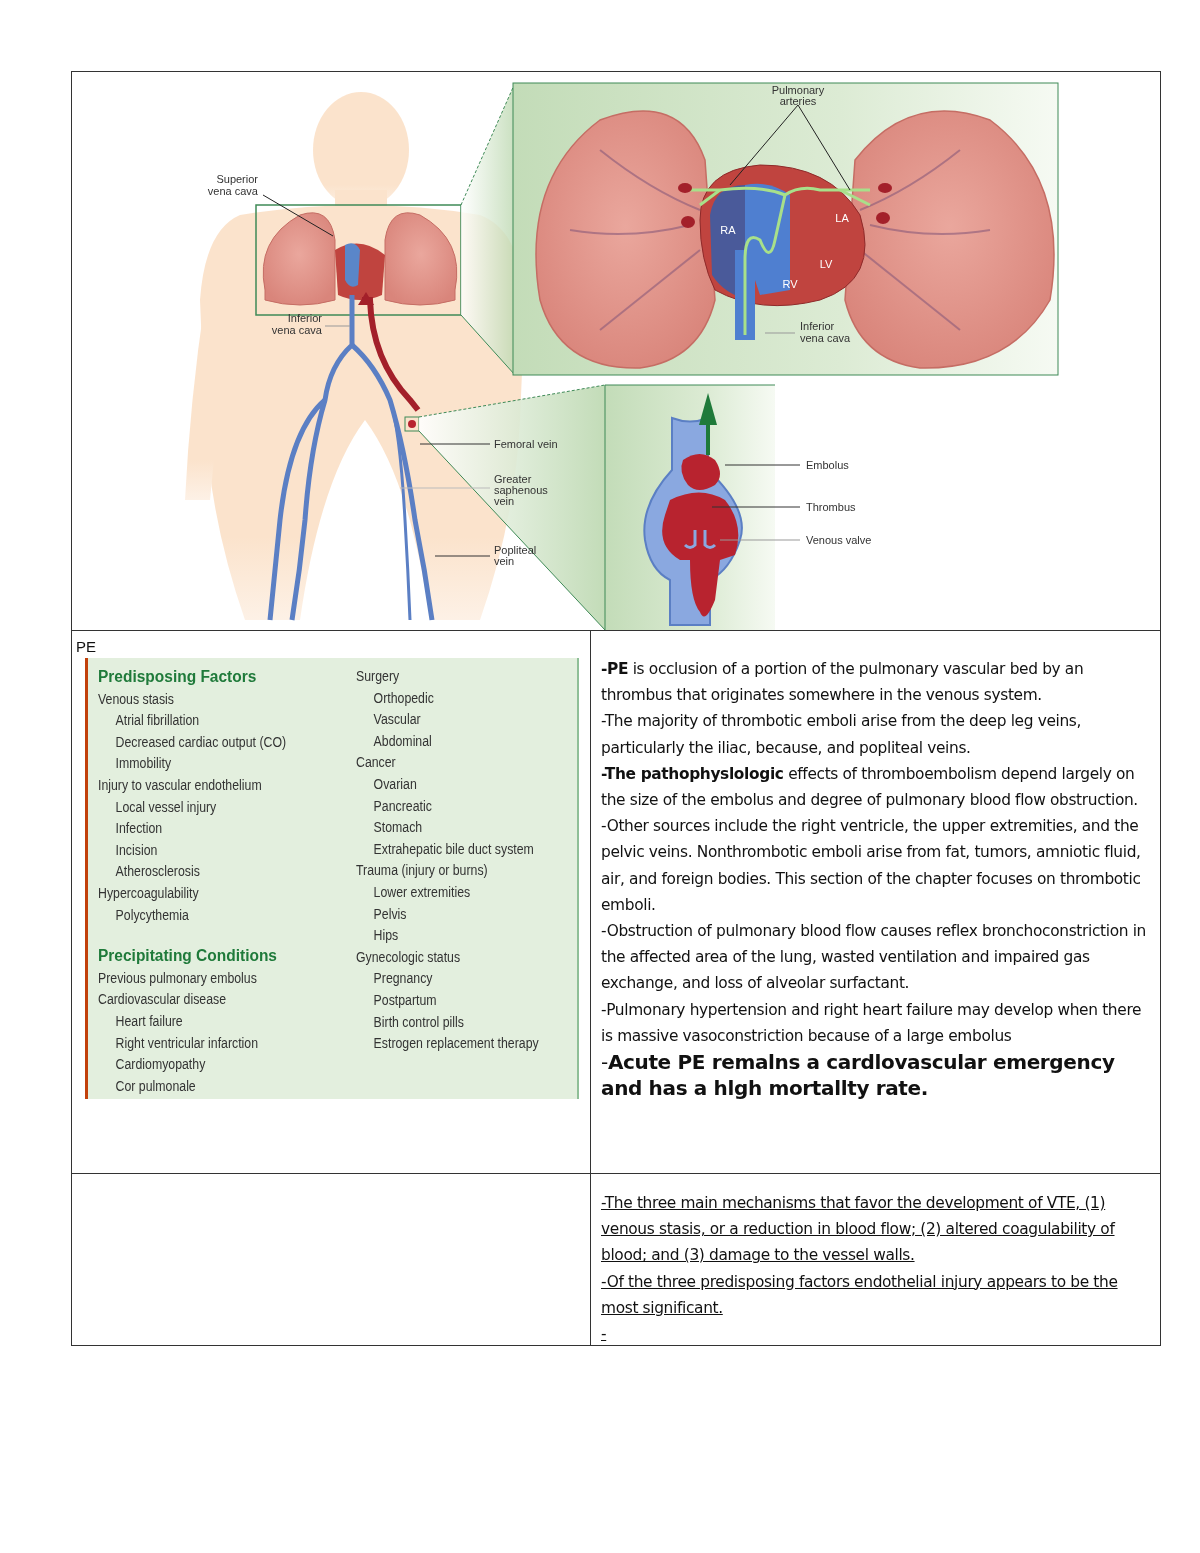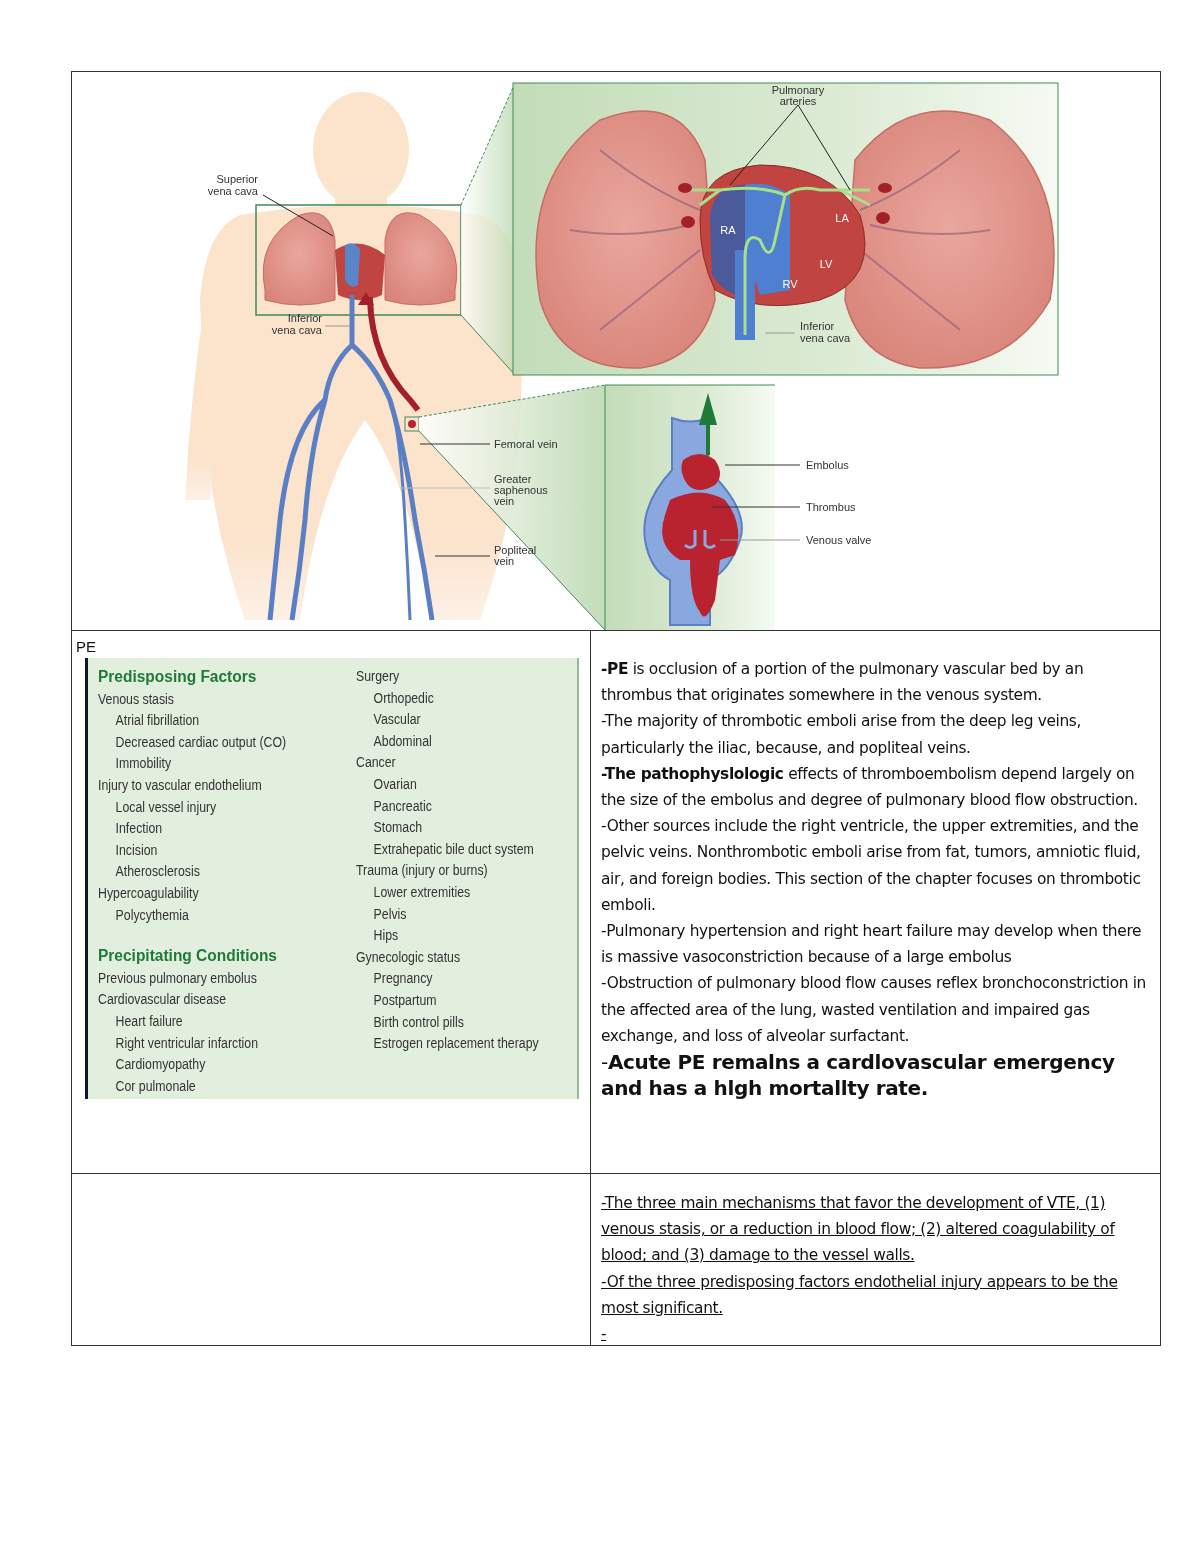--- a/index.html
+++ b/index.html
@@ -2,21 +2,21 @@
 <html><head>
 <meta charset="utf-8">
 <style>
   html, body { margin:0; padding:0; background:#ffffff; }
   body { width:1200px; height:1553px; position:relative; font-family:"Liberation Sans", sans-serif; }
   .frame { position:absolute; left:71px; top:71px; width:1090px; height:1275px; border:1.5px solid #333; box-sizing:border-box; }
   .hline { position:absolute; height:0; border-top:1.5px solid #333; }
   .vline { position:absolute; width:0; border-left:1.5px solid #333; }
   .fig { position:absolute; left:73px; top:73px; width:1086px; height:557px; overflow:hidden; }
   .cell-label { position:absolute; left:76px; top:638px; font-size:15px; color:#111; font-family:"Liberation Sans", sans-serif; }
-  .factor-box { position:absolute; left:85px; top:658px; width:494px; height:441px; background:#e3efde; border-left:3px solid #0f172a; border-right:2px solid #8fbf97; box-sizing:border-box; }
+  .factor-box { position:absolute; left:85px; top:658px; width:494px; height:441px; background:#e3efde; border-left:3px solid #c2410c; border-right:2px solid #8fbf97; box-sizing:border-box; }
   .factor-col { position:absolute; top:8px; font-family:"Liberation Sans", sans-serif; font-size:14px; color:#333; line-height:21.6px; transform:scaleX(0.88); transform-origin:left top; }
   .factor-col .h { color:#1f7a3a; font-weight:bold; font-size:16px; transform:scaleX(1.1); transform-origin:left; display:inline-block; }
   .factor-col .i1 { padding-left:20px; }
   .factor-col .gap { height:19px; }
   .notes { position:absolute; left:601px; width:556px; font-family:"DejaVu Sans", sans-serif; font-size:15.4px; line-height:26.2px; color:#111; letter-spacing:-0.35px; }
   .notes p { margin:0; }
   .notes b { font-weight:bold; }
   .notes .big { font-size:20px; }
   .lbl { font-family:"Liberation Sans", sans-serif; font-size:11px; fill:#333; }
   .lblw { font-family:"Liberation Sans", sans-serif; font-size:11px; fill:#fff; }
@@ -210,22 +210,22 @@
         <div class="i1">Estrogen replacement therapy</div>
       </div>
   </div>
 </div>
 
 <div class="notes" style="top:656px;">
   <p><b>-PE</b><span> is occlusion of a portion of the pulmonary vascular bed by an thrombus that originates somewhere in the venous system.</span></p>
   <p>-The majority of thrombotic emboli arise from the deep leg veins, particularly the iliac, because, and popliteal veins.</p>
   <p><b>-The pathophyslologic</b><span> effects of thromboembolism depend largely on the size of the embolus and degree of pulmonary blood flow obstruction.</span></p>
   <p>-Other sources include the right ventricle, the upper extremities, and the pelvic veins. Nonthrombotic emboli arise from fat, tumors, amniotic fluid, air, and foreign bodies. This section of the chapter focuses on thrombotic emboli.</p>
+  <p>-Obstruction of pulmonary blood flow causes reflex bronchoconstriction in the affected area of the lung, wasted ventilation and impaired gas exchange, and loss of alveolar surfactant.</p>
   <p>-Pulmonary hypertension and right heart failure may develop when there is massive vasoconstriction because of a large embolus</p>
-  <p>-Obstruction of pulmonary blood flow causes reflex bronchoconstriction in the affected area of the lung, wasted ventilation and impaired gas exchange, and loss of alveolar surfactant.</p>
   <p class="big"><span>-</span><b>Acute PE remalns a cardlovascular emergency and has a hlgh mortallty rate.</b></p>
 </div>
 
 <div class="notes" style="top:1190px;text-decoration:underline;">
   <p>-The three main mechanisms that favor the development of VTE, (1) venous stasis, or a reduction in blood flow; (2) altered coagulability of blood; and (3) damage to the vessel walls.</p>
   <p>-Of the three predisposing factors endothelial injury appears to be the most significant.</p>
   <p>-</p>
 </div>
 
 </body></html>

